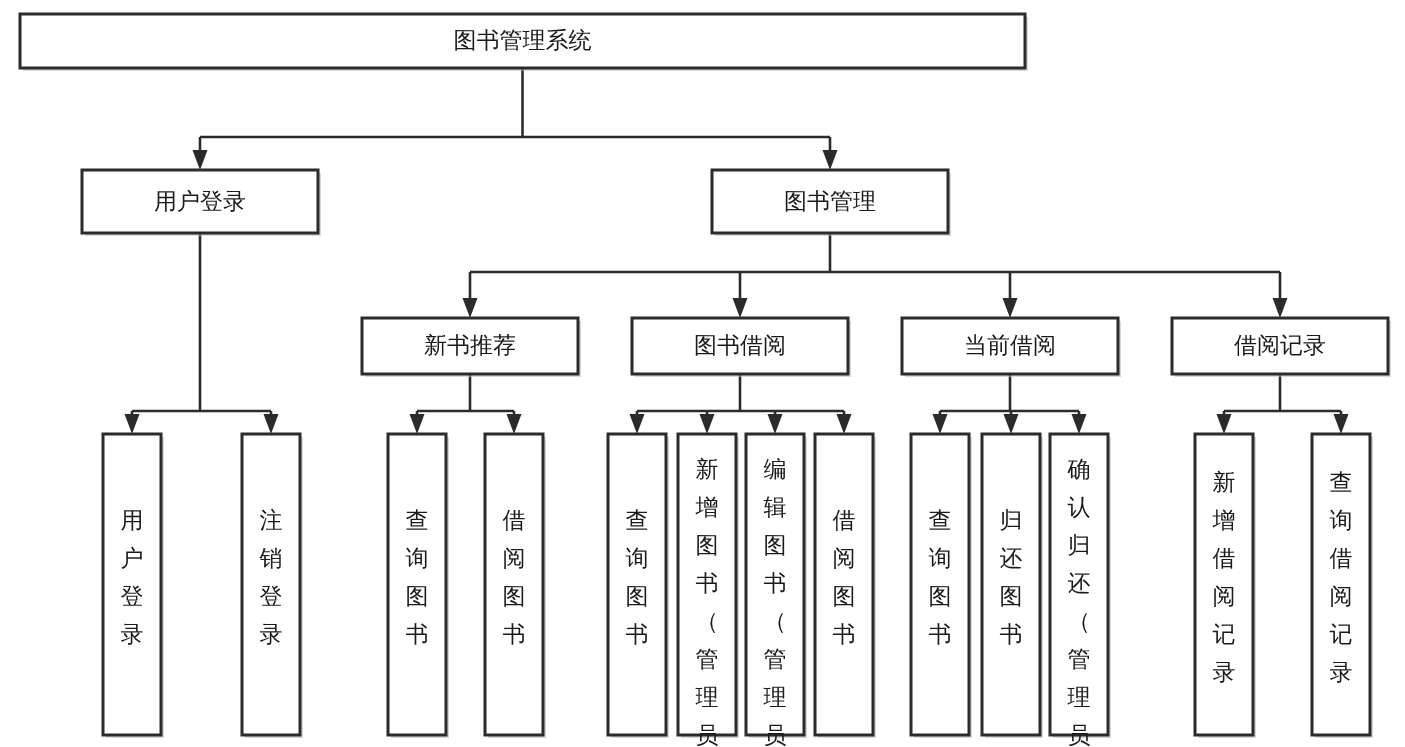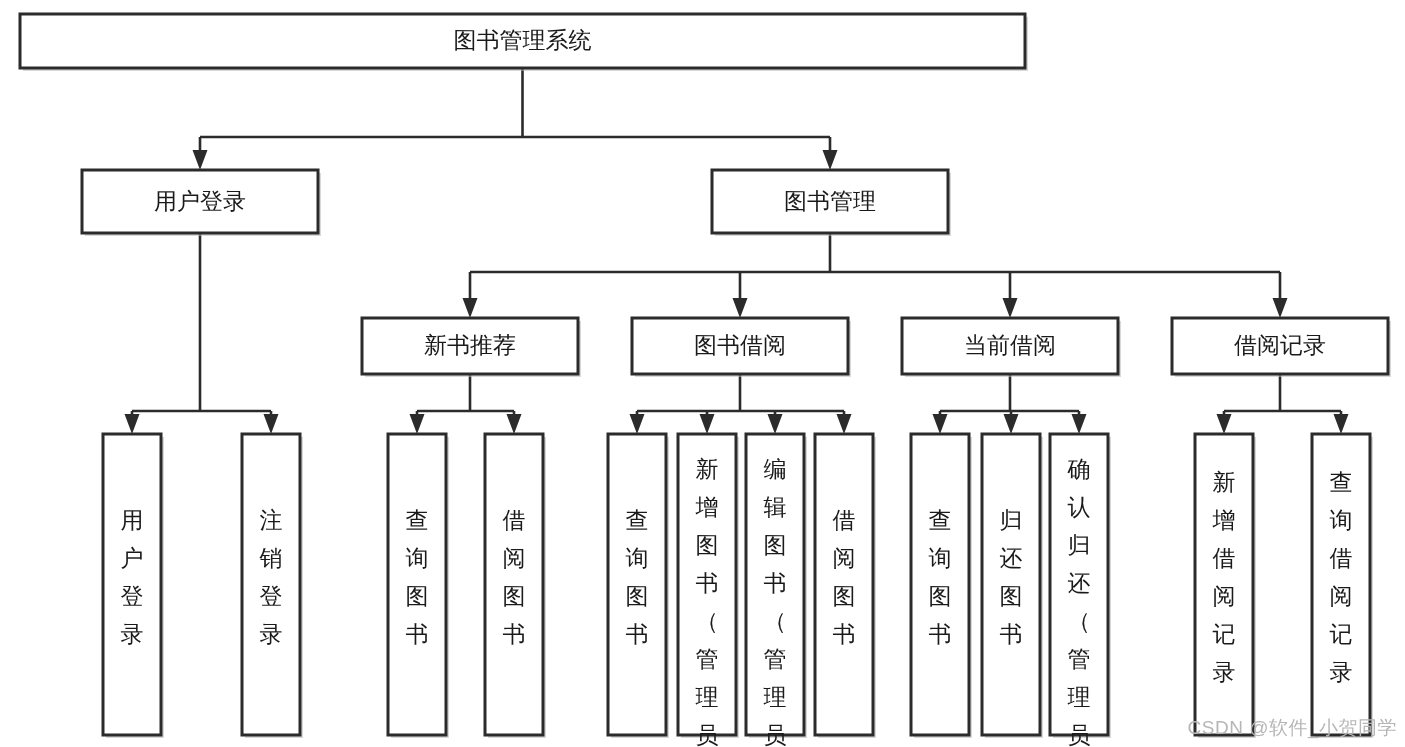--- a/index.html
+++ b/index.html
@@ -240,14 +240,13 @@
           <rect class="node-box" x="1195" y="434" width="58" height="301"></rect>
           <text class="node-label-v" x="1224" y="0"><tspan x="1224" y="489.5">新</tspan><tspan x="1224" y="527.5">增</tspan><tspan x="1224" y="565.5">借</tspan><tspan x="1224" y="603.5">阅</tspan><tspan x="1224" y="641.5">记</tspan><tspan x="1224" y="679.5">录</tspan></text>
         </g>
         <g>
           <rect class="node-box-shadow" x="1315" y="437" width="58" height="301"></rect>
           <rect class="node-box" x="1312" y="434" width="58" height="301"></rect>
           <text class="node-label-v" x="1341" y="0"><tspan x="1341" y="489.5">查</tspan><tspan x="1341" y="527.5">询</tspan><tspan x="1341" y="565.5">借</tspan><tspan x="1341" y="603.5">阅</tspan><tspan x="1341" y="641.5">记</tspan><tspan x="1341" y="679.5">录</tspan></text>
         </g>
       </g>
   </svg>
-  <div class="watermark">CSDN @软件_小贺同学</div>
 </div>
 
 </body></html>

